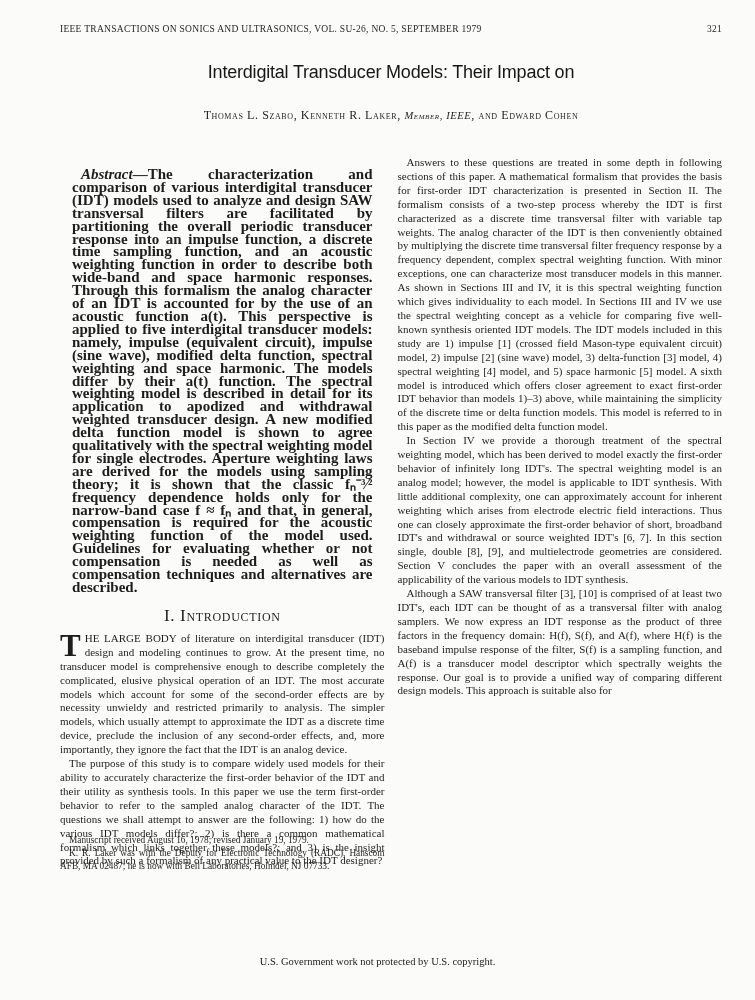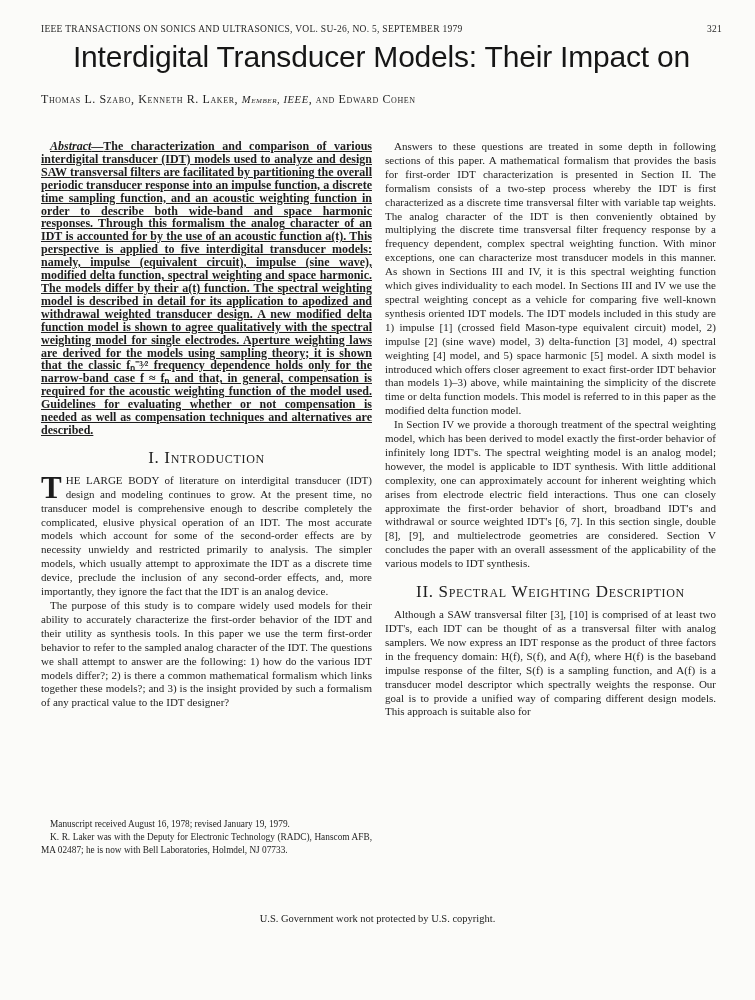--- a/index.html
+++ b/index.html
@@ -10,69 +10,69 @@
   .page {
     position: relative;
     width: 755px;
     height: 1000px;
     margin: 0 auto;
     background: #fbfbf9;
     color: #1d1d1d;
     font-family: "Liberation Serif", serif;
     overflow: hidden;
     box-sizing: border-box;
-    padding: 24px 33px 0 41px;
+    padding: 24px 33px 0 60px;
   }
   .running-head {
     display: flex;
     justify-content: space-between;
     align-items: baseline;
     font-size: 9.5px;
     letter-spacing: 0.03em;
     color: #262626;
   }
   .paper-title {
-    margin-top: 4px;
+    margin-top: 20px;
     text-align: center;
     font-family: "Liberation Sans", sans-serif;
-    font-size: 30px;
+    font-size: 18px;
     line-height: 37px;
     letter-spacing: -0.2px;
     color: #161616;
   }
   .paper-title .title-line { white-space: nowrap; }
   .authors {
     margin-top: 17px;
+    text-align: center;
     font-variant: small-caps;
     font-size: 12px;
     letter-spacing: 0.05em;
     color: #1f1f1f;
   }
   .authors .member {
     font-style: italic;
     font-size: 10.5px;
   }
   .columns {
     display: flex;
     gap: 13px;
     margin-top: 33px;
     height: 717px;
   }
   .col {
     width: 331px;
     position: relative;
   }
   .abstract {
-    margin: 0;
+    margin: 12px;
     font-weight: bold;
-    font-size: 12px;
+    font-size: 15px;
     line-height: 12.9px;
     text-align: justify;
     text-indent: 9px;
-    text-decoration: underline;
   }
   .abstract .abs-label { font-style: italic; }
   .sec-heading {
     text-align: center;
     font-variant: small-caps;
     font-size: 17px;
     letter-spacing: 0.04em;
     margin: 11px 0 6px 0;
     font-weight: normal;
     color: #1d1d1d;
@@ -101,21 +101,21 @@
   }
   .footnotes p {
     margin: 0;
     text-indent: 9px;
     text-align: justify;
   }
   .footer-copyright {
     position: absolute;
     left: 0;
     right: 0;
-    top: 913px;
+    top: 956px;
     text-align: center;
     font-size: 10.5px;
     color: #222;
   }
 </style>
 </head>
 <body>
 
 <div class="page">
 
@@ -144,21 +144,20 @@
       <div class="footnotes">
         <p>Manuscript received August 16, 1978; revised January 19, 1979.</p>
         <p>K. R. Laker was with the Deputy for Electronic Technology (RADC), Hanscom AFB, MA 02487; he is now with Bell Laboratories, Holmdel, NJ 07733.</p>
       </div>
     </div>
 
     <div class="col">
       <p class="body indent">Answers to these questions are treated in some depth in following sections of this paper. A mathematical formalism that provides the basis for first-order IDT characterization is presented in Section II. The formalism consists of a two-step process whereby the IDT is first characterized as a discrete time transversal filter with variable tap weights. The analog character of the IDT is then conveniently obtained by multiplying the discrete time transversal filter frequency response by a frequency dependent, complex spectral weighting function. With minor exceptions, one can characterize most transducer models in this manner. As shown in Sections III and IV, it is this spectral weighting function which gives individuality to each model. In Sections III and IV we use the spectral weighting concept as a vehicle for comparing five well-known synthesis oriented IDT models. The IDT models included in this study are 1) impulse [1] (crossed field Mason-type equivalent circuit) model, 2) impulse [2] (sine wave) model, 3) delta-function [3] model, 4) spectral weighting [4] model, and 5) space harmonic [5] model. A sixth model is introduced which offers closer agreement to exact first-order IDT behavior than models 1)–3) above, while maintaining the simplicity of the discrete time or delta function models. This model is referred to in this paper as the modified delta function model.</p>
       <p class="body indent">In Section IV we provide a thorough treatment of the spectral weighting model, which has been derived to model exactly the first-order behavior of infinitely long IDT's. The spectral weighting model is an analog model; however, the model is applicable to IDT synthesis. With little additional complexity, one can approximately account for inherent weighting which arises from electrode electric field interactions. Thus one can closely approximate the first-order behavior of short, broadband IDT's and withdrawal or source weighted IDT's [6, 7]. In this section single, double [8], [9], and multielectrode geometries are considered. Section V concludes the paper with an overall assessment of the applicability of the various models to IDT synthesis.</p>
 
-      <h2 class="sec-heading">II. Spectral Weighting Description</h2>
 
       <p class="body indent">Although a SAW transversal filter [3], [10] is comprised of at least two IDT's, each IDT can be thought of as a transversal filter with analog samplers. We now express an IDT response as the product of three factors in the frequency domain: H(f), S(f), and A(f), where H(f) is the baseband impulse response of the filter, S(f) is a sampling function, and A(f) is a transducer model descriptor which spectrally weights the response. Our goal is to provide a unified way of comparing different design models. This approach is suitable also for</p>
     </div>
 
   </div>
 
   <div class="footer-copyright">U.S. Government work not protected by U.S. copyright.</div>
 
 </div>
 

